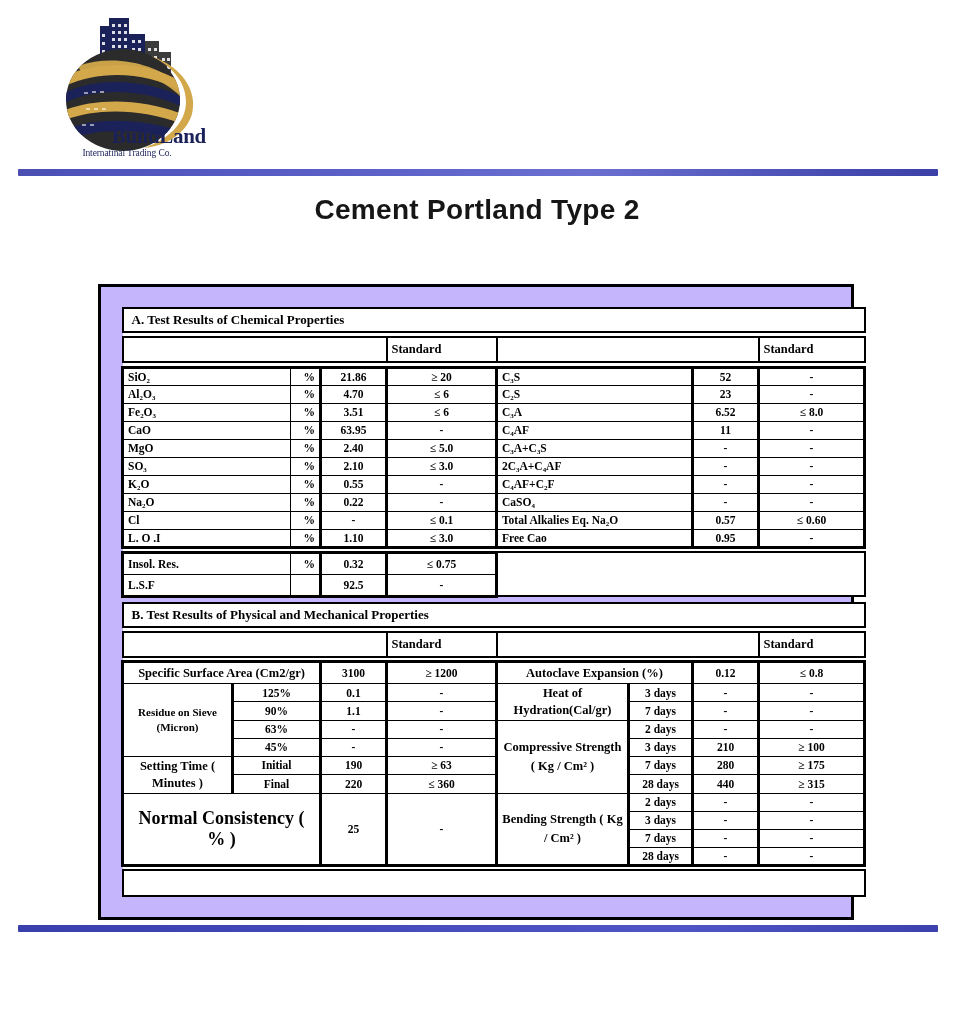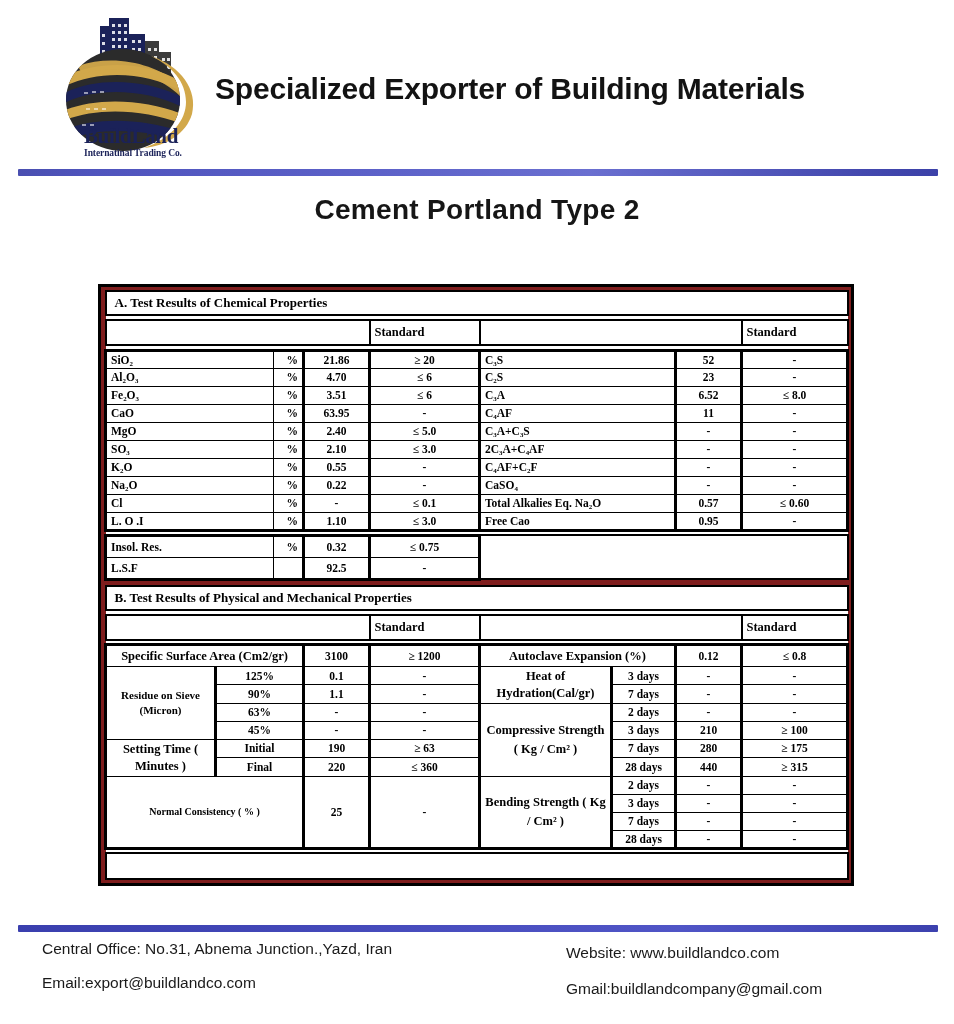--- a/index.html
+++ b/index.html
@@ -61,22 +61,22 @@
     color: #161616;
     letter-spacing: 0.3px;
   }
 
   
   .table-box {
     position: absolute;
     left: 98px; top: 284px;
     width: 756px;
     border: 3px solid #000;
-    background: #7f1d1d;
-    padding: 3px;
+    background: #c4b5fd;
+    padding: 20px;
   }
   table.grid {
     width: 100%;
     border-collapse: collapse;
     table-layout: fixed;
   }
   table.grid td {
     border: 1px solid #000;
     font-size: 11.5px;
     font-weight: bold;
@@ -225,29 +225,28 @@
                 <rect x="38" y="100" width="4" height="2"></rect>
               <rect x="46" y="100" width="4" height="2"></rect>
                 <rect x="54" y="100" width="4" height="2"></rect>
               <rect x="34" y="116" width="4" height="2"></rect>
                 <rect x="42" y="116" width="4" height="2"></rect>
             </g>
           </g>
           <path d="M103,48 C133,58 150,82 144,106 C138,126 118,138 96,140 C124,130 138,112 138,94 C138,74 124,58 103,48 Z" fill="#d2a84a"></path>
         </g>
       </svg>
-      <div style="position:absolute;left:8px;top:116px;width:150px;text-align:center;
+      <div style="position:absolute;left:8px;top:116px;width:150px;text-align:right;
                   font-family:'Liberation Serif',serif;font-weight:bold;font-size:21px;
                   color:#1b2259;letter-spacing:-0.3px;">BuildLand</div>
-      <div style="position:absolute;left:10px;top:140px;width:150px;text-align:center;
-                  font-family:'Liberation Serif',serif;font-weight:bold;font-size:9.5px;
+      <div style="position:absolute;left:4px;top:140px;width:150px;text-align:center;
+                  font-family:'Liberation Serif',serif;font-weight:normal;font-size:9.5px;
                   color:#1b2259;letter-spacing:-0.1px;">Internatinal Trading Co.</div>
     </div>
 
-    <div class="header-title">Specialized Exporter of Building Materials</div>
   </div>
 
   <div class="rule-top"></div>
 
   <div class="doc-title">Cement Portland Type 2</div>
 
   <div class="table-box">
 
     <table class="grid">
       <colgroup>
@@ -476,21 +475,21 @@
         <tr>
           <td class="c thickL">Final</td>
           <td class="c thickL">220</td>
           <td class="c thickL thickR">≤ 360</td>
           <td class="c thickL">28 days</td>
           <td class="c thickL">440</td>
           <td class="c thickL thickR">≥ 315</td>
         </tr>
 
         <tr>
-          <td class="c thickL thickB" colspan="2" rowspan="4" style="font-size:10px">Normal Consistency ( % )</td>
+          <td class="c thickL thickB" colspan="2" rowspan="4" style="font-size:18px">Normal Consistency ( % )</td>
           <td class="c thickL thickB" rowspan="4">25</td>
           <td class="c thickL thickR thickB" rowspan="4">-</td>
           <td class="c thickL thickB" rowspan="4" style="font-size:12.5px;line-height:1.5">Bending Strength ( Kg / Cm² )</td>
           <td class="c thickL">2 days</td>
           <td class="c thickL">-</td>
           <td class="c thickL thickR">-</td>
         </tr>
         <tr>
           <td class="c thickL">3 days</td>
           <td class="c thickL">-</td>
@@ -511,20 +510,14 @@
             <td colspan="8"></td>
           </tr>
         <tr>
           <td class="blank-cell" colspan="8" style="height:26px"></td>
         </tr>
       </tbody>
     </table>
   </div>
 
   <div class="rule-bottom"></div>
-  <div class="footer">
-    <div class="f-left">Central Office: No.31, Abnema Junction.,Yazd, Iran</div>
-    <div class="f-left2">Email:export@buildlandco.com</div>
-    <div class="f-right">Website: www.buildlandco.com</div>
-    <div class="f-right2">Gmail:buildlandcompany@gmail.com</div>
-  </div>
 
 </div>
 
 </body></html>

